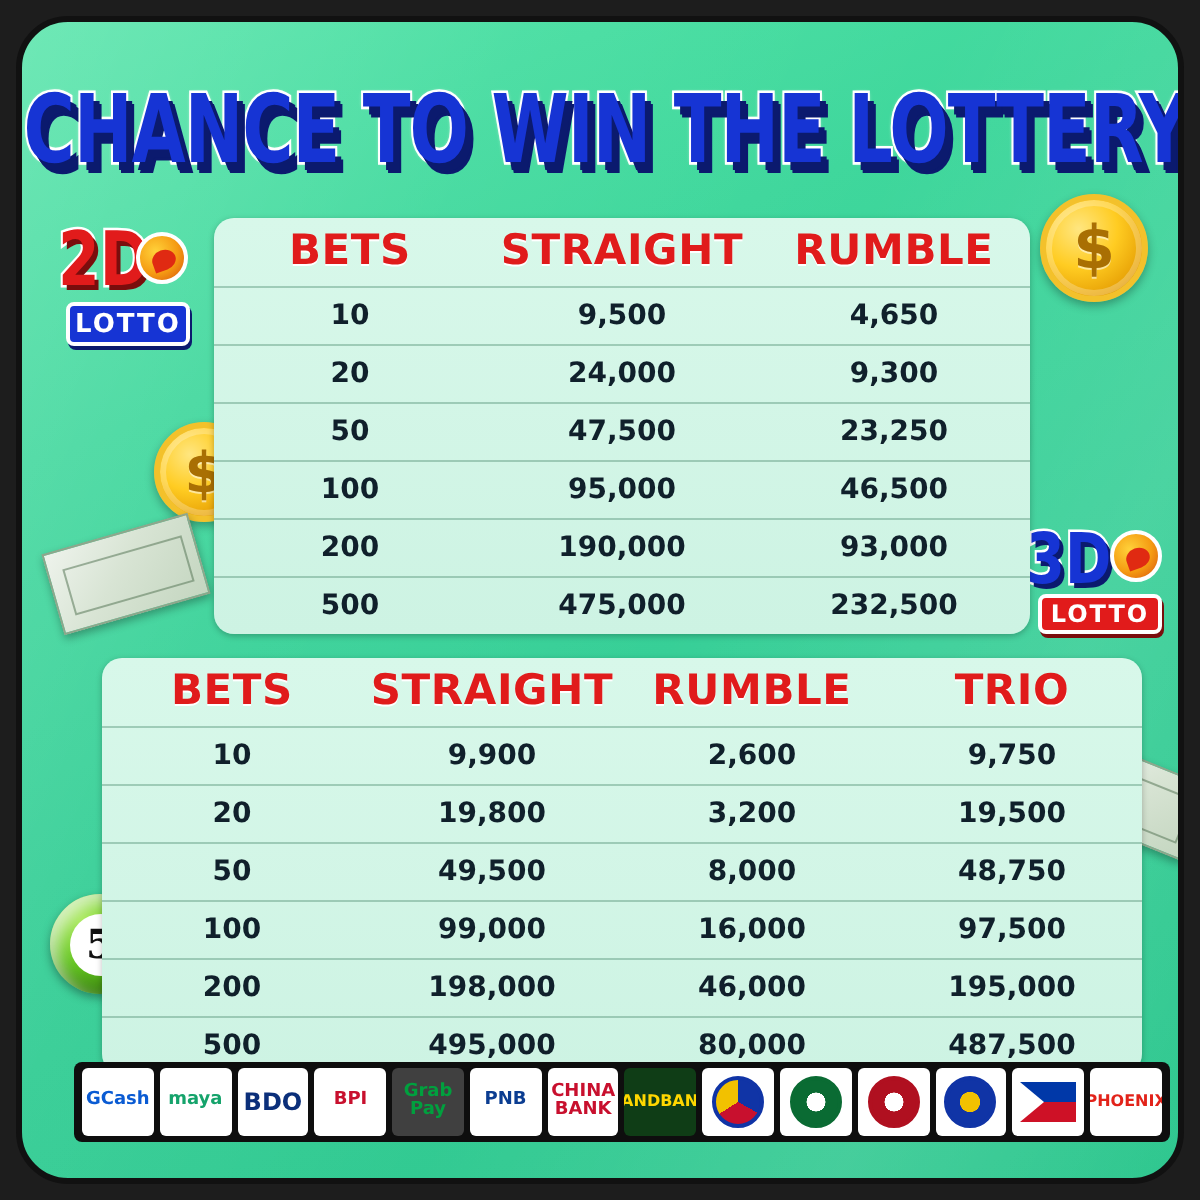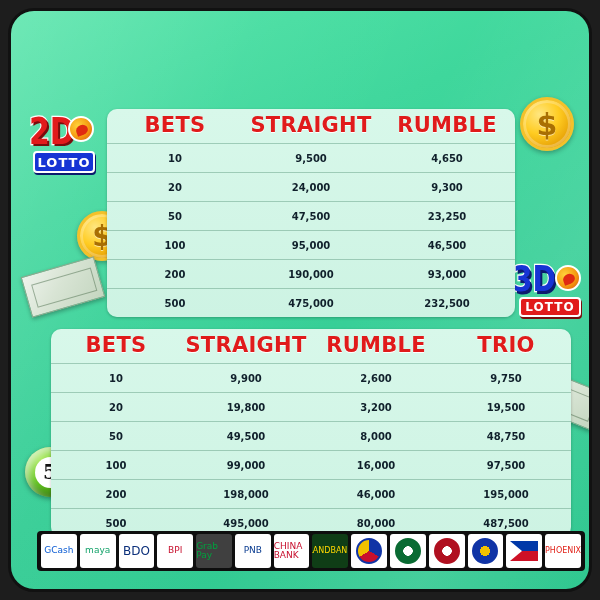--- a/index.html
+++ b/index.html
@@ -74,21 +74,21 @@
     font-weight: bold;
     font-size: 21px;
     color: #e01b1b;
     padding: 4px 0 6px 0;
     text-shadow: 0 1px 0 #fff;
     letter-spacing: 0.3px;
   }
   table.lotto td {
     font-family: "DejaVu Sans", sans-serif;
     font-weight: bold;
-    font-size: 10px;
+    font-size: 14px;
     color: #10202b;
     text-align: center;
     padding: 1px 0;
     border-top: 1px solid rgba(90,150,125,0.45);
   }
   table.lotto tr:first-child td { border-top: 1px solid rgba(90,150,125,0.45); }
 
   
   .logo2d {
     position: absolute; left: 18px; top: 102px;
@@ -251,23 +251,24 @@
     display: flex; align-items: center;
     padding: 3px 4px;
     gap: 3px;
   }
   .pay {
     height: 34px;
     flex: 1 1 0;
     border-radius: 3px;
     display: flex; align-items: center; justify-content: center;
     font-family: "DejaVu Sans", sans-serif;
-    font-weight: normal;
+    font-weight: bold;
     font-size: 9px;
     line-height: 1.02;
+    text-align: center;
     overflow: hidden;
   }
   .pay.gcash { background:#fff; color:#0a5bd3; }
   .pay.maya { background:#fff; color:#15a36b; }
   .pay.bdo { background:#fff; color:#0b2f7a; font-size: 12px; }
   .pay.bpi { background:#fff; color:#c8102e; }
   .pay.grabpay { background:#404040; color:#00a03e; }
   .pay.pnb { background:#fff; color:#0b3d91; }
   .pay.chinabank { background:#fff; color:#c8102e; }
   .pay.landbank { background:#0f3d16; color:#ffd700; font-size:8px; }
@@ -294,20 +295,23 @@
   }
   .pay.phoenix { background:#fff; color:#e2231a; font-size:8px; }
 </style>
 </head>
 <body>
 
 <div id="poster">
   <div class="card">
     <div class="sheen"></div>
 
+    <div class="title-wrap">
+      <div class="title">CHANCE TO WIN THE LOTTERY</div>
+    </div>
 
     <div class="logo2d">
       <div class="big">2D</div>
       <div class="swirl"></div>
       <div class="lottobar">
         <span>LOTTO</span>
       </div>
     </div>
 
     <div class="logo3d">

